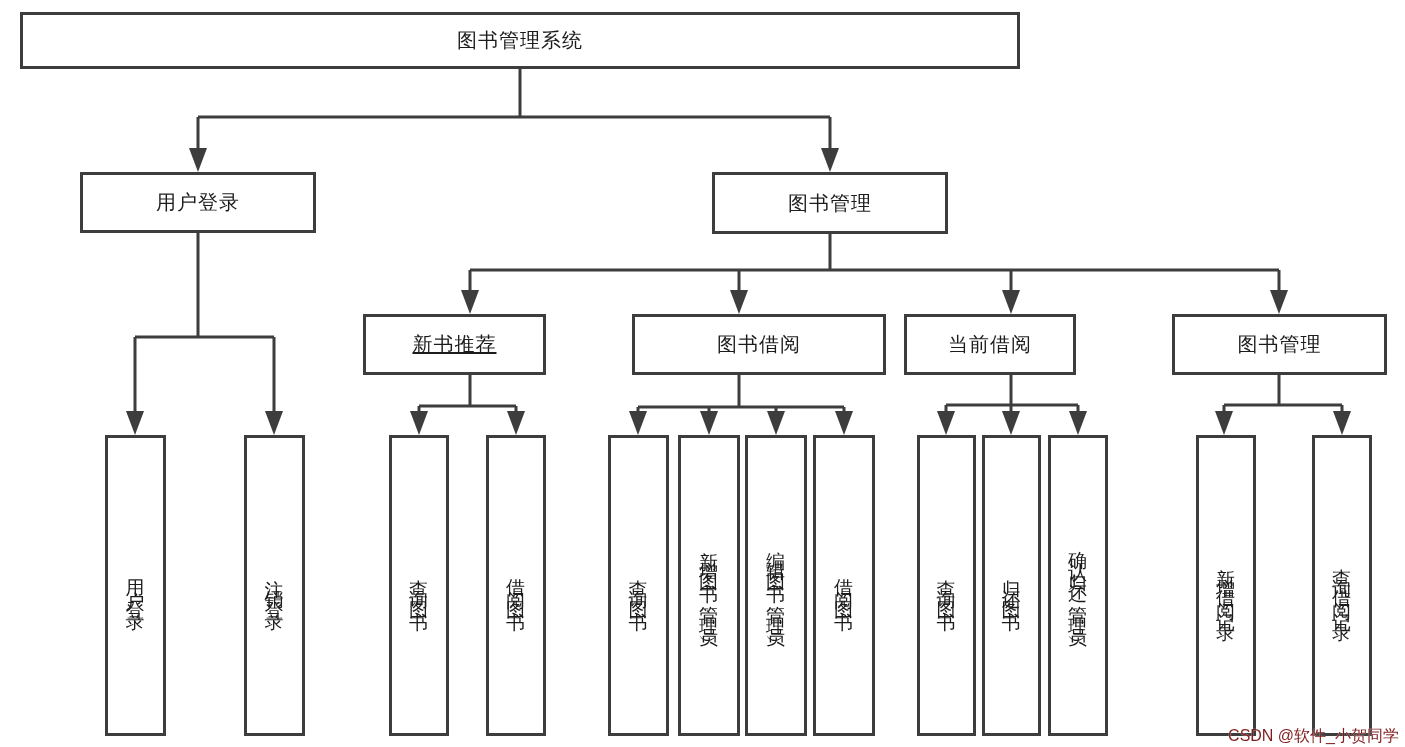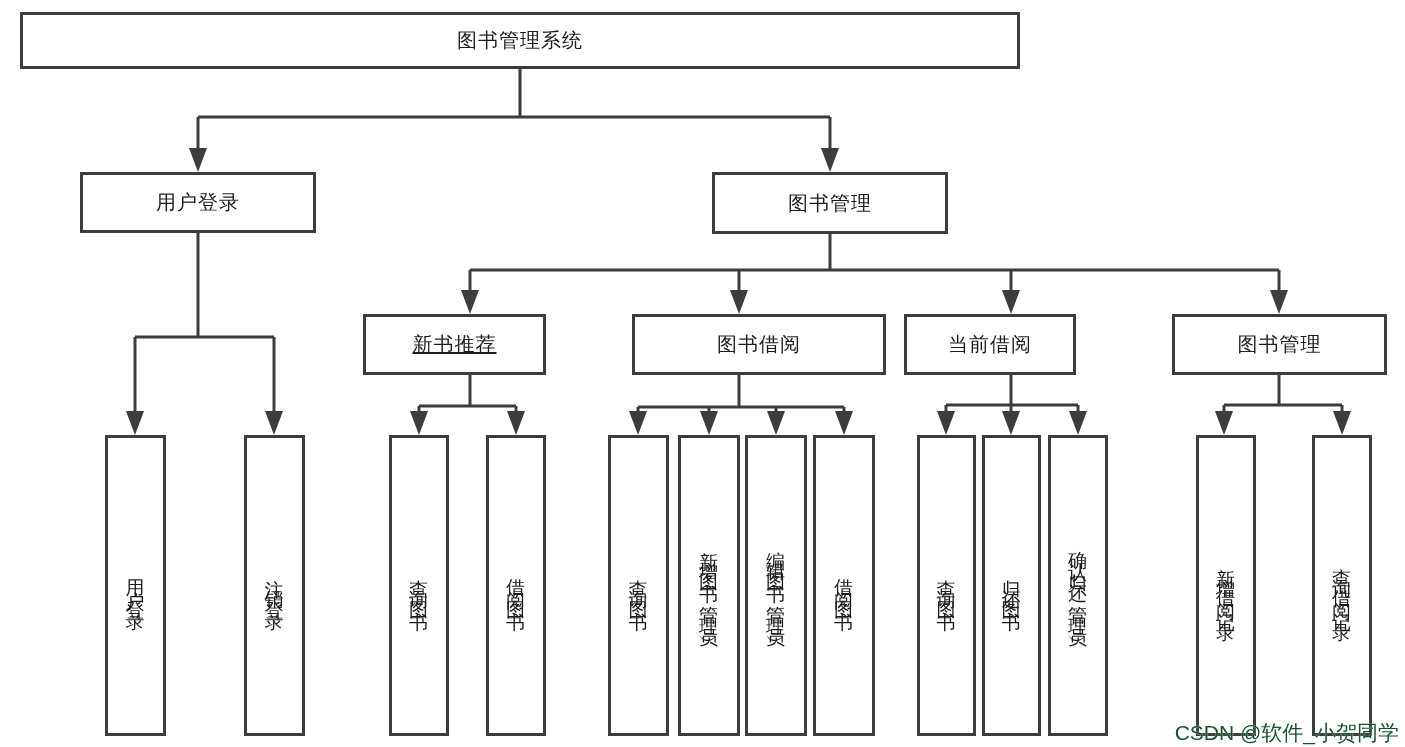--- a/index.html
+++ b/index.html
@@ -35,22 +35,22 @@
   .node.v .label {
     writing-mode: vertical-rl;
     font-size: 19px;
     letter-spacing: 11px;
     line-height: 1;
   }
   .watermark {
     position: absolute;
     right: 6px;
     bottom: 0px;
-    font-size: 21px;
-    color: #14532d;
+    font-size: 16px;
+    color: #7f1d1d;
     white-space: nowrap;
     text-shadow: 0 0 1px #ffffff;
   }
 </style>
 </head>
 <body>
 
 <div id="stage">
   <svg id="wires" xmlns="http://www.w3.org/2000/svg" viewBox="0 0 1405 747">
       <polygon points="189,148 207,148 198,172" fill="#3d3d3d"></polygon>

